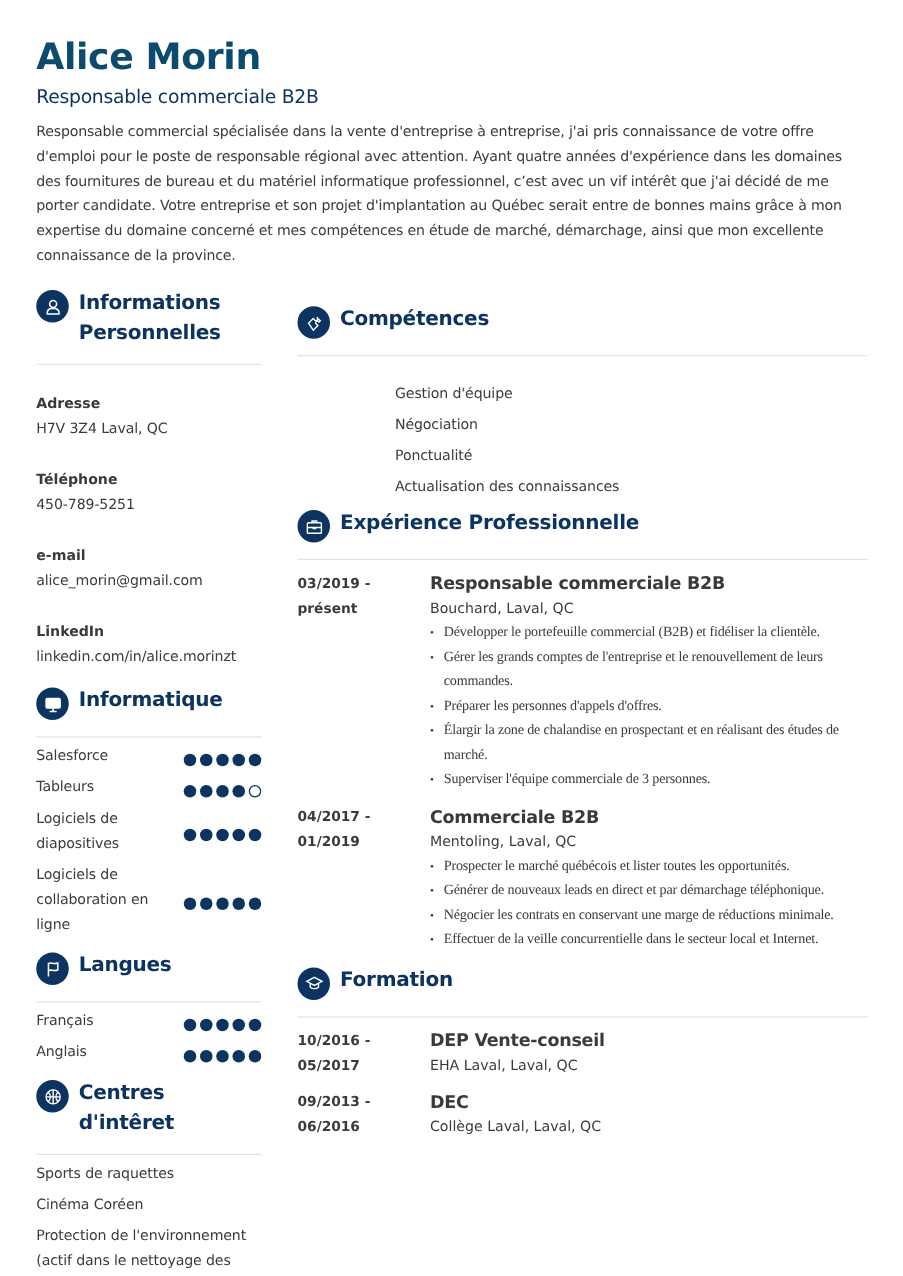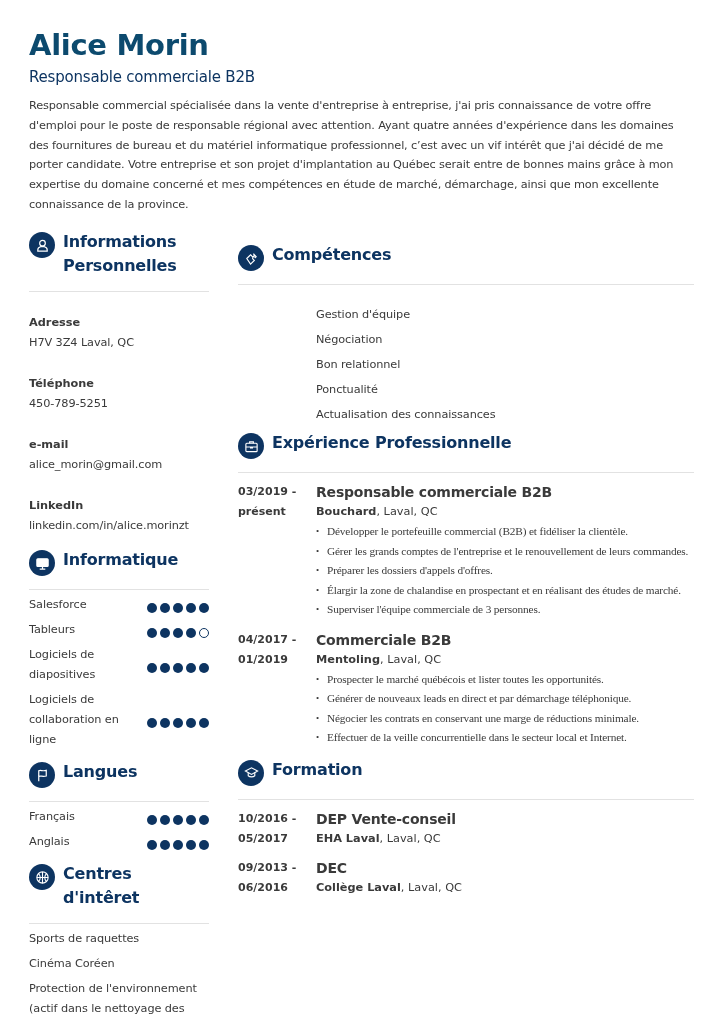--- a/index.html
+++ b/index.html
@@ -26,26 +26,26 @@
   .rating-label { font-size: 11.3px; line-height: 20px; width: 105px; letter-spacing: -0.1px; }
   .dots { display: flex; gap: 3px; padding-top: 5px; }
   .dot { width: 10px; height: 10px; border-radius: 50%; background: #0d3461; }
   .dot.empty { background: #fff; border: 1px solid #0d3461; }
 
   .plain-item { font-size: 11.3px; line-height: 20px; margin-top: 5px; letter-spacing: -0.1px; }
 
   .skills { padding-left: 78px; margin-top: 20px; }
   .skill { font-size: 11.3px; line-height: 20px; margin-top: 5px; letter-spacing: -0.1px; }
 
-  .entry { display: flex; margin-top: 9px; }
+  .entry { display: flex; margin-top: 9px; gap: 28px; }
   .entry-date { width: 78px; flex: 0 0 78px; font-weight: bold; font-size: 11px; line-height: 20px; color: #3a3a3a; }
   .entry-body { flex: 1; }
   .entry-title { font-weight: bold; font-size: 14px; line-height: 20px; color: #3a3a3a; letter-spacing: -0.2px; }
   .entry-org { font-size: 11.3px; line-height: 20px; }
-  .entry-org b { font-weight: bold; }
+  .entry-org b { font-weight: normal; }
   .bullets { list-style: none; margin-top: 0; }
   .bullets li { position: relative; padding-left: 11px; font-size: 11.3px; line-height: 19.5px; letter-spacing: -0.15px; font-family: Liberation Serif, serif; }
   .bullets li::before { content: "•"; position: absolute; left: 0; top: 0; font-size: 9px; }
 </style>
 </head>
 <body>
 
 <div class="page">
   <div class="name">Alice Morin</div>
   <div class="subtitle">Responsable commerciale B2B</div>
@@ -190,21 +190,20 @@
         <span class="sec-icon">
           <svg viewBox="0 0 16 16" fill="none" stroke="#fff" stroke-width="1.2">
               <path d="M3 8l4-4 1 1a1.5 1.5 0 1 0 2-2l1 1 2 2-1 1a1.5 1.5 0 1 0-2 2l1 1-4 4z"></path>
             </svg>
         </span>
         <span class="sec-title">Compétences</span>
       </div>
       <div class="skills">
         <div class="skill">Gestion d'équipe</div>
         <div class="skill">Négociation</div>
-        <div class="skill">Bon relationnel</div>
         <div class="skill">Ponctualité</div>
         <div class="skill">Actualisation des connaissances</div>
       </div>
     </section>
 
     <section style="margin-top:6px">
       <div class="sec-head">
         <span class="sec-icon">
           <svg viewBox="0 0 16 16" fill="none" stroke="#fff" stroke-width="1.2">
               <rect x="2" y="4.5" width="12" height="9" rx="1"></rect>
@@ -218,21 +217,21 @@
         <div class="entry-date">
           <div>03/2019 -</div>
           <div>présent</div>
         </div>
         <div class="entry-body">
           <div class="entry-title">Responsable commerciale B2B</div>
           <div class="entry-org"><b>Bouchard</b><span>, Laval, QC</span></div>
           <ul class="bullets">
             <li>Développer le portefeuille commercial (B2B) et fidéliser la clientèle.</li>
             <li>Gérer les grands comptes de l'entreprise et le renouvellement de leurs commandes.</li>
-            <li>Préparer les dossiers d'appels d'offres.</li>
+            <li>Préparer les personnes d'appels d'offres.</li>
             <li>Élargir la zone de chalandise en prospectant et en réalisant des études de marché.</li>
             <li>Superviser l'équipe commerciale de 3 personnes.</li>
           </ul>
         </div>
       </div>
 
       <div class="entry" style="margin-top:10px">
         <div class="entry-date">
           <div>04/2017 -</div>
           <div>01/2019</div>

